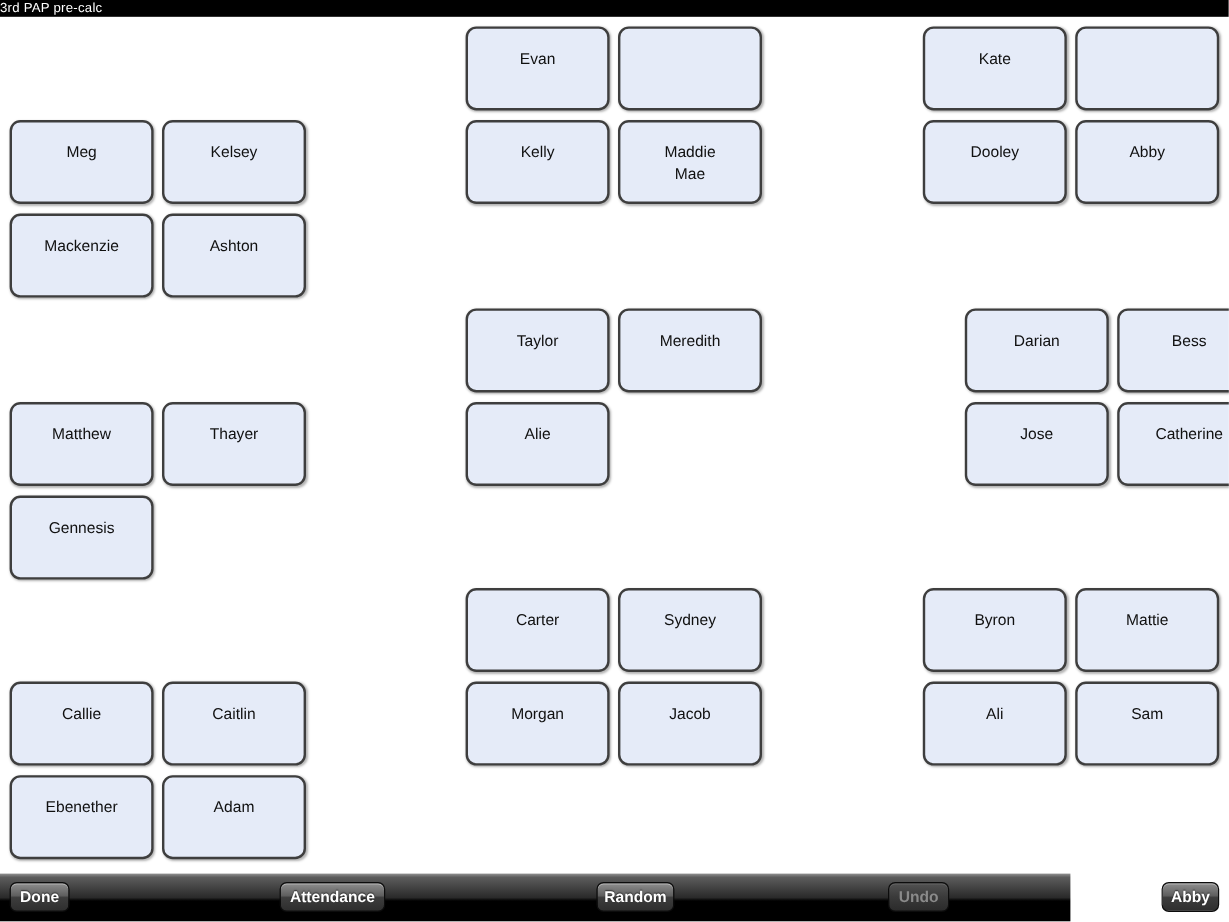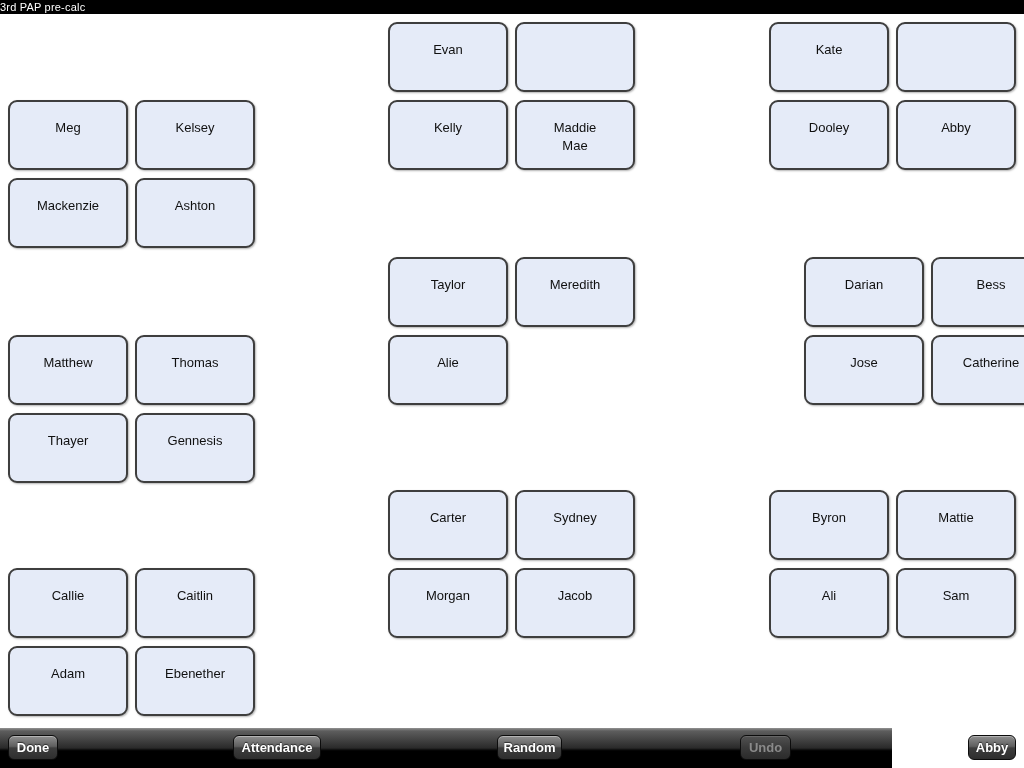--- a/index.html
+++ b/index.html
@@ -81,29 +81,28 @@
 
 <div class="chart" id="chart">
     <div class="group" style="left: 8px; top: 85px;">
       <div class="seat"><span class="name">Meg</span></div>
       <div class="seat"><span class="name">Kelsey</span></div>
       <div class="seat"><span class="name">Mackenzie</span></div>
       <div class="seat"><span class="name">Ashton</span></div>
     </div>
     <div class="group" style="left: 8px; top: 320px;">
       <div class="seat"><span class="name">Matthew</span></div>
-      <div class="seat"><span class="name">Thomas</span></div>
       <div class="seat"><span class="name">Thayer</span></div>
       <div class="seat"><span class="name">Gennesis</span></div>
     </div>
     <div class="group" style="left: 8px; top: 553px;">
       <div class="seat"><span class="name">Callie</span></div>
       <div class="seat"><span class="name">Caitlin</span></div>
+      <div class="seat"><span class="name">Ebenether</span></div>
       <div class="seat"><span class="name">Adam</span></div>
-      <div class="seat"><span class="name">Ebenether</span></div>
     </div>
     <div class="group" style="left: 388px; top: 7px;">
       <div class="seat"><span class="name">Evan</span></div>
       <div class="seat"><span class="name"></span></div>
       <div class="seat"><span class="name">Kelly</span></div>
       <div class="seat"><span class="name">Maddie
 Mae</span></div>
     </div>
     <div class="group" style="left: 388px; top: 242px;">
       <div class="seat"><span class="name">Taylor</span></div>

